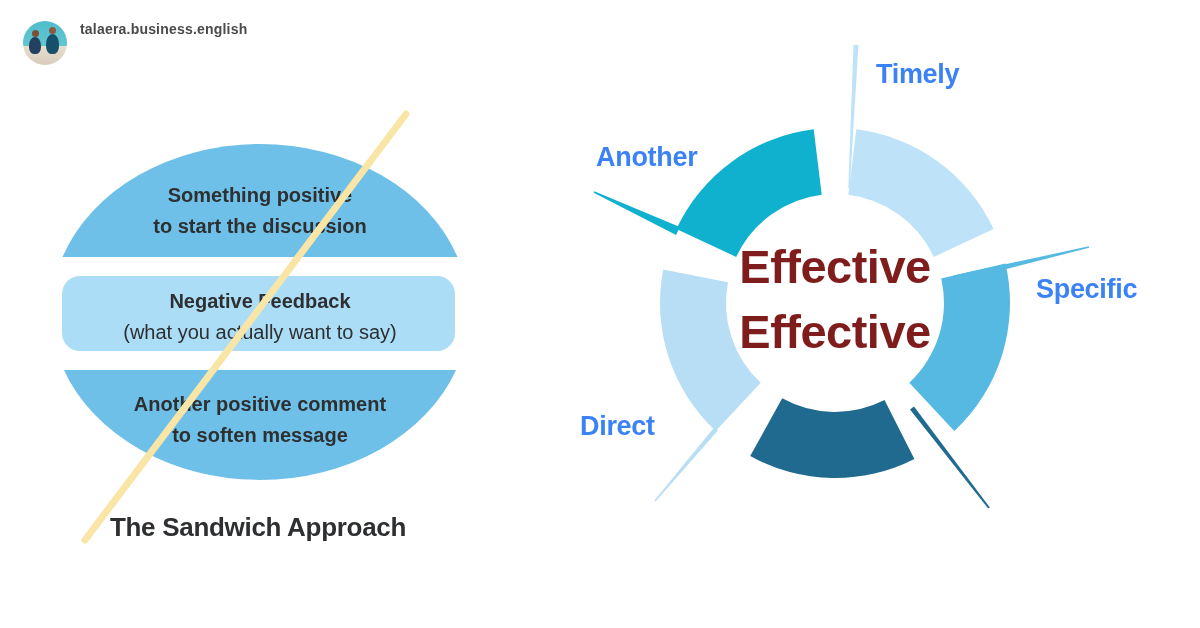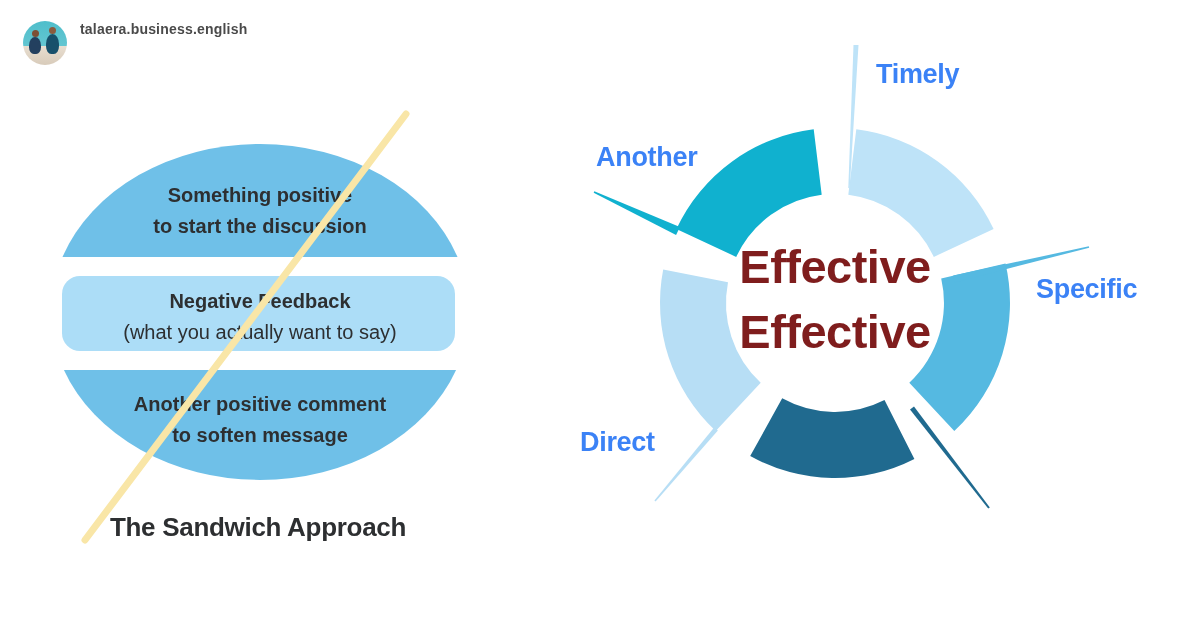--- a/index.html
+++ b/index.html
@@ -75,21 +75,21 @@
         <polygon points="853.5,44.9 848.3,188.0 849.7,188.0 858.5,45.1" fill="#BEE3F8"></polygon>
         <polygon points="954.8,282.4 1089.2,247.7 1088.8,246.3 953.2,275.6" fill="#55B9E1"></polygon>
         <polygon points="910.0,409.5 988.2,508.6 989.8,507.4 914.0,406.5" fill="#206A8F"></polygon>
         <polygon points="714.1,427.4 654.4,500.5 655.6,501.5 717.9,430.6" fill="#B7DEF5"></polygon>
         <polygon points="593.7,192.7 676.1,235.1 679.9,226.9 594.3,191.3" fill="#10B1CF"></polygon>
       </g>
   </svg>
 
   <div class="dlabel" style="left:876px;top:59px">Timely</div>
   <div class="dlabel" style="left:1036px;top:274px">Specific</div>
-  <div class="dlabel" style="left:580px;top:427px">Direct</div>
+  <div class="dlabel" style="left:580px;top:411px">Direct</div>
   <div class="dlabel" style="left:596px;top:142px">Another</div>
 
   <div class="donut-center">
     <div>Effective</div>
     <div>Effective</div>
   </div>
 
 </div>
 
 </body></html>

